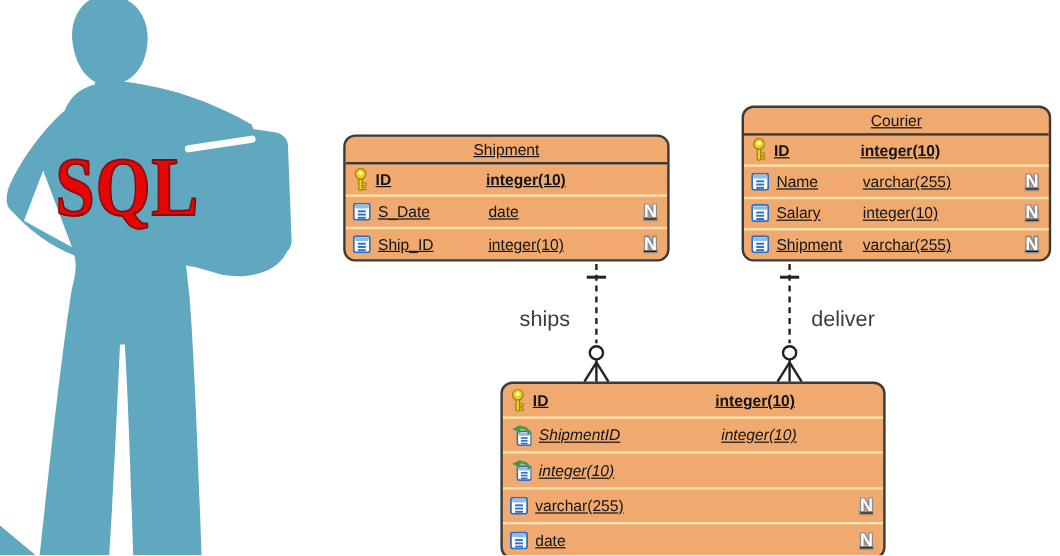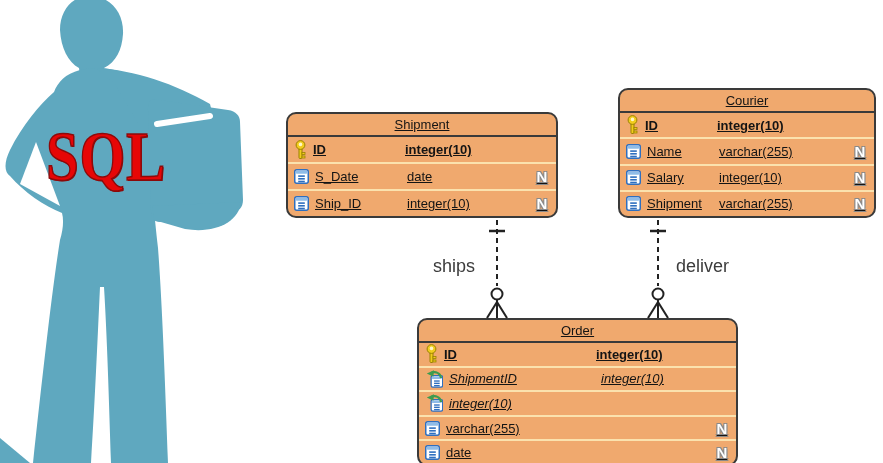--- a/index.html
+++ b/index.html
@@ -220,23 +220,20 @@
             </svg>
           </span>
           <span class="col-name">Shipment</span>
           <span class="col-type">varchar(255)</span>
           <span class="nullable">N</span>
         </div>
       </div>
   </div>
 
   <div class="entity" id="entity-order">
-    <div class="entity-header">
-      <span>Order</span>
-    </div>
     <div class="entity-rows">
         <div class="entity-row pk">
           <span class="icon-cell">
             <svg width="13" height="20" viewBox="0 0 13 20">
               <rect x="5" y="8" width="3" height="10.5" rx="1" fill="#F2CC1E" stroke="#9A8200"></rect>
               <rect x="8" y="12.5" width="3" height="2" fill="#F2CC1E" stroke="#9A8200" stroke-width="0.8"></rect>
               <rect x="8" y="16" width="3" height="2" fill="#F2CC1E" stroke="#9A8200" stroke-width="0.8"></rect>
               <circle cx="6.5" cy="5" r="4.4" fill="#F2CC1E" stroke="#9A8200"></circle>
               <circle cx="6.5" cy="4.4" r="1.8" fill="#FFF6C8"></circle>
             </svg>

